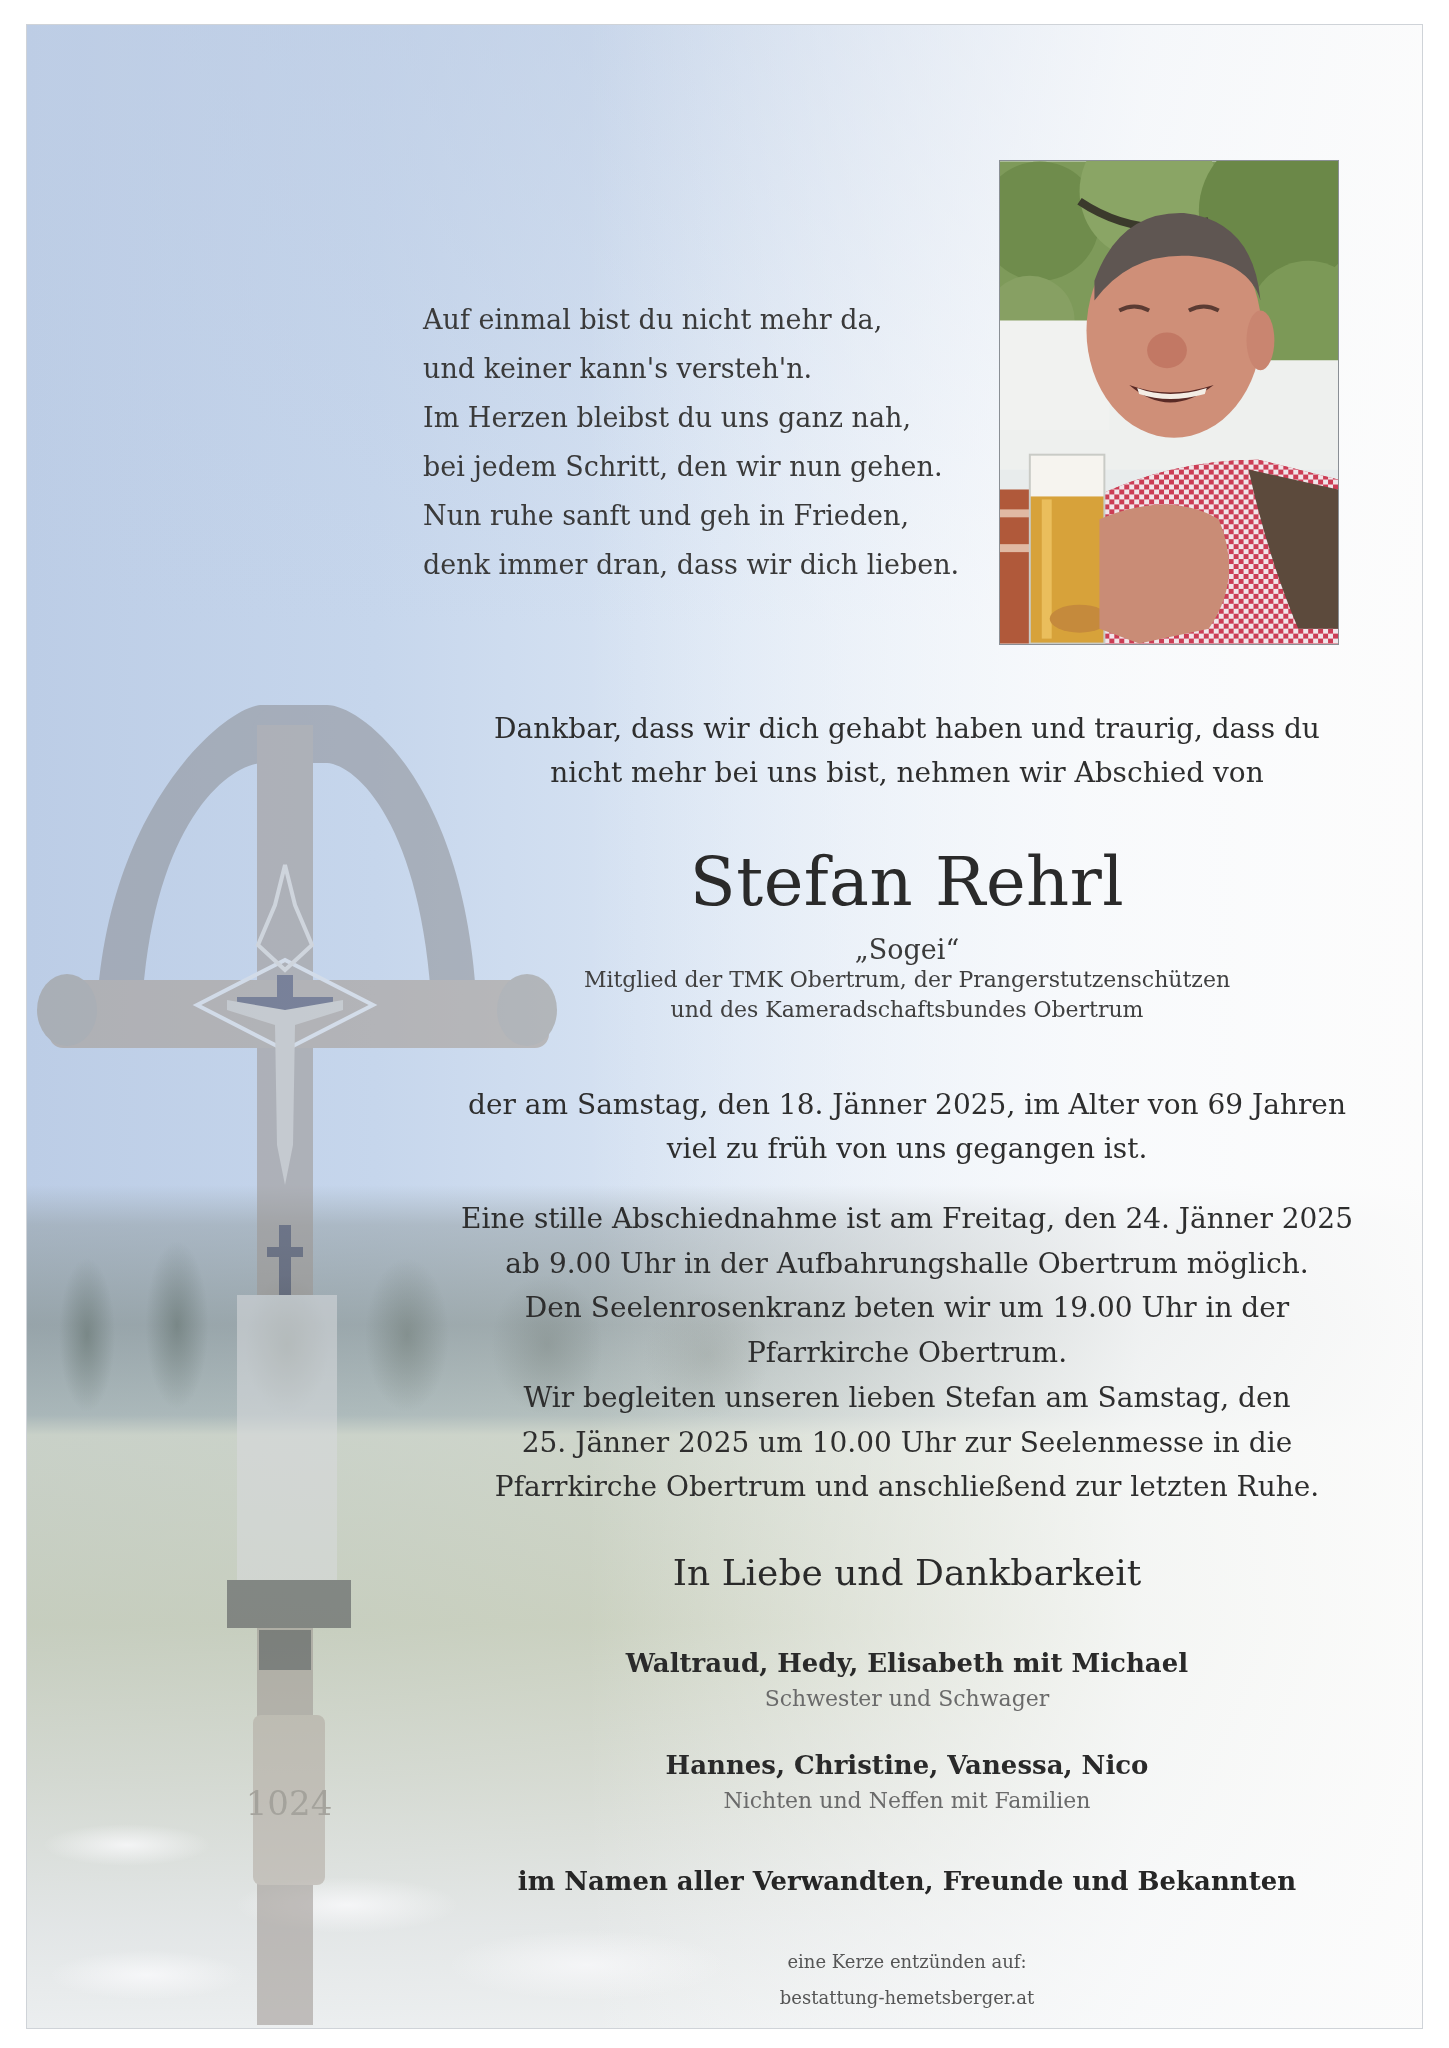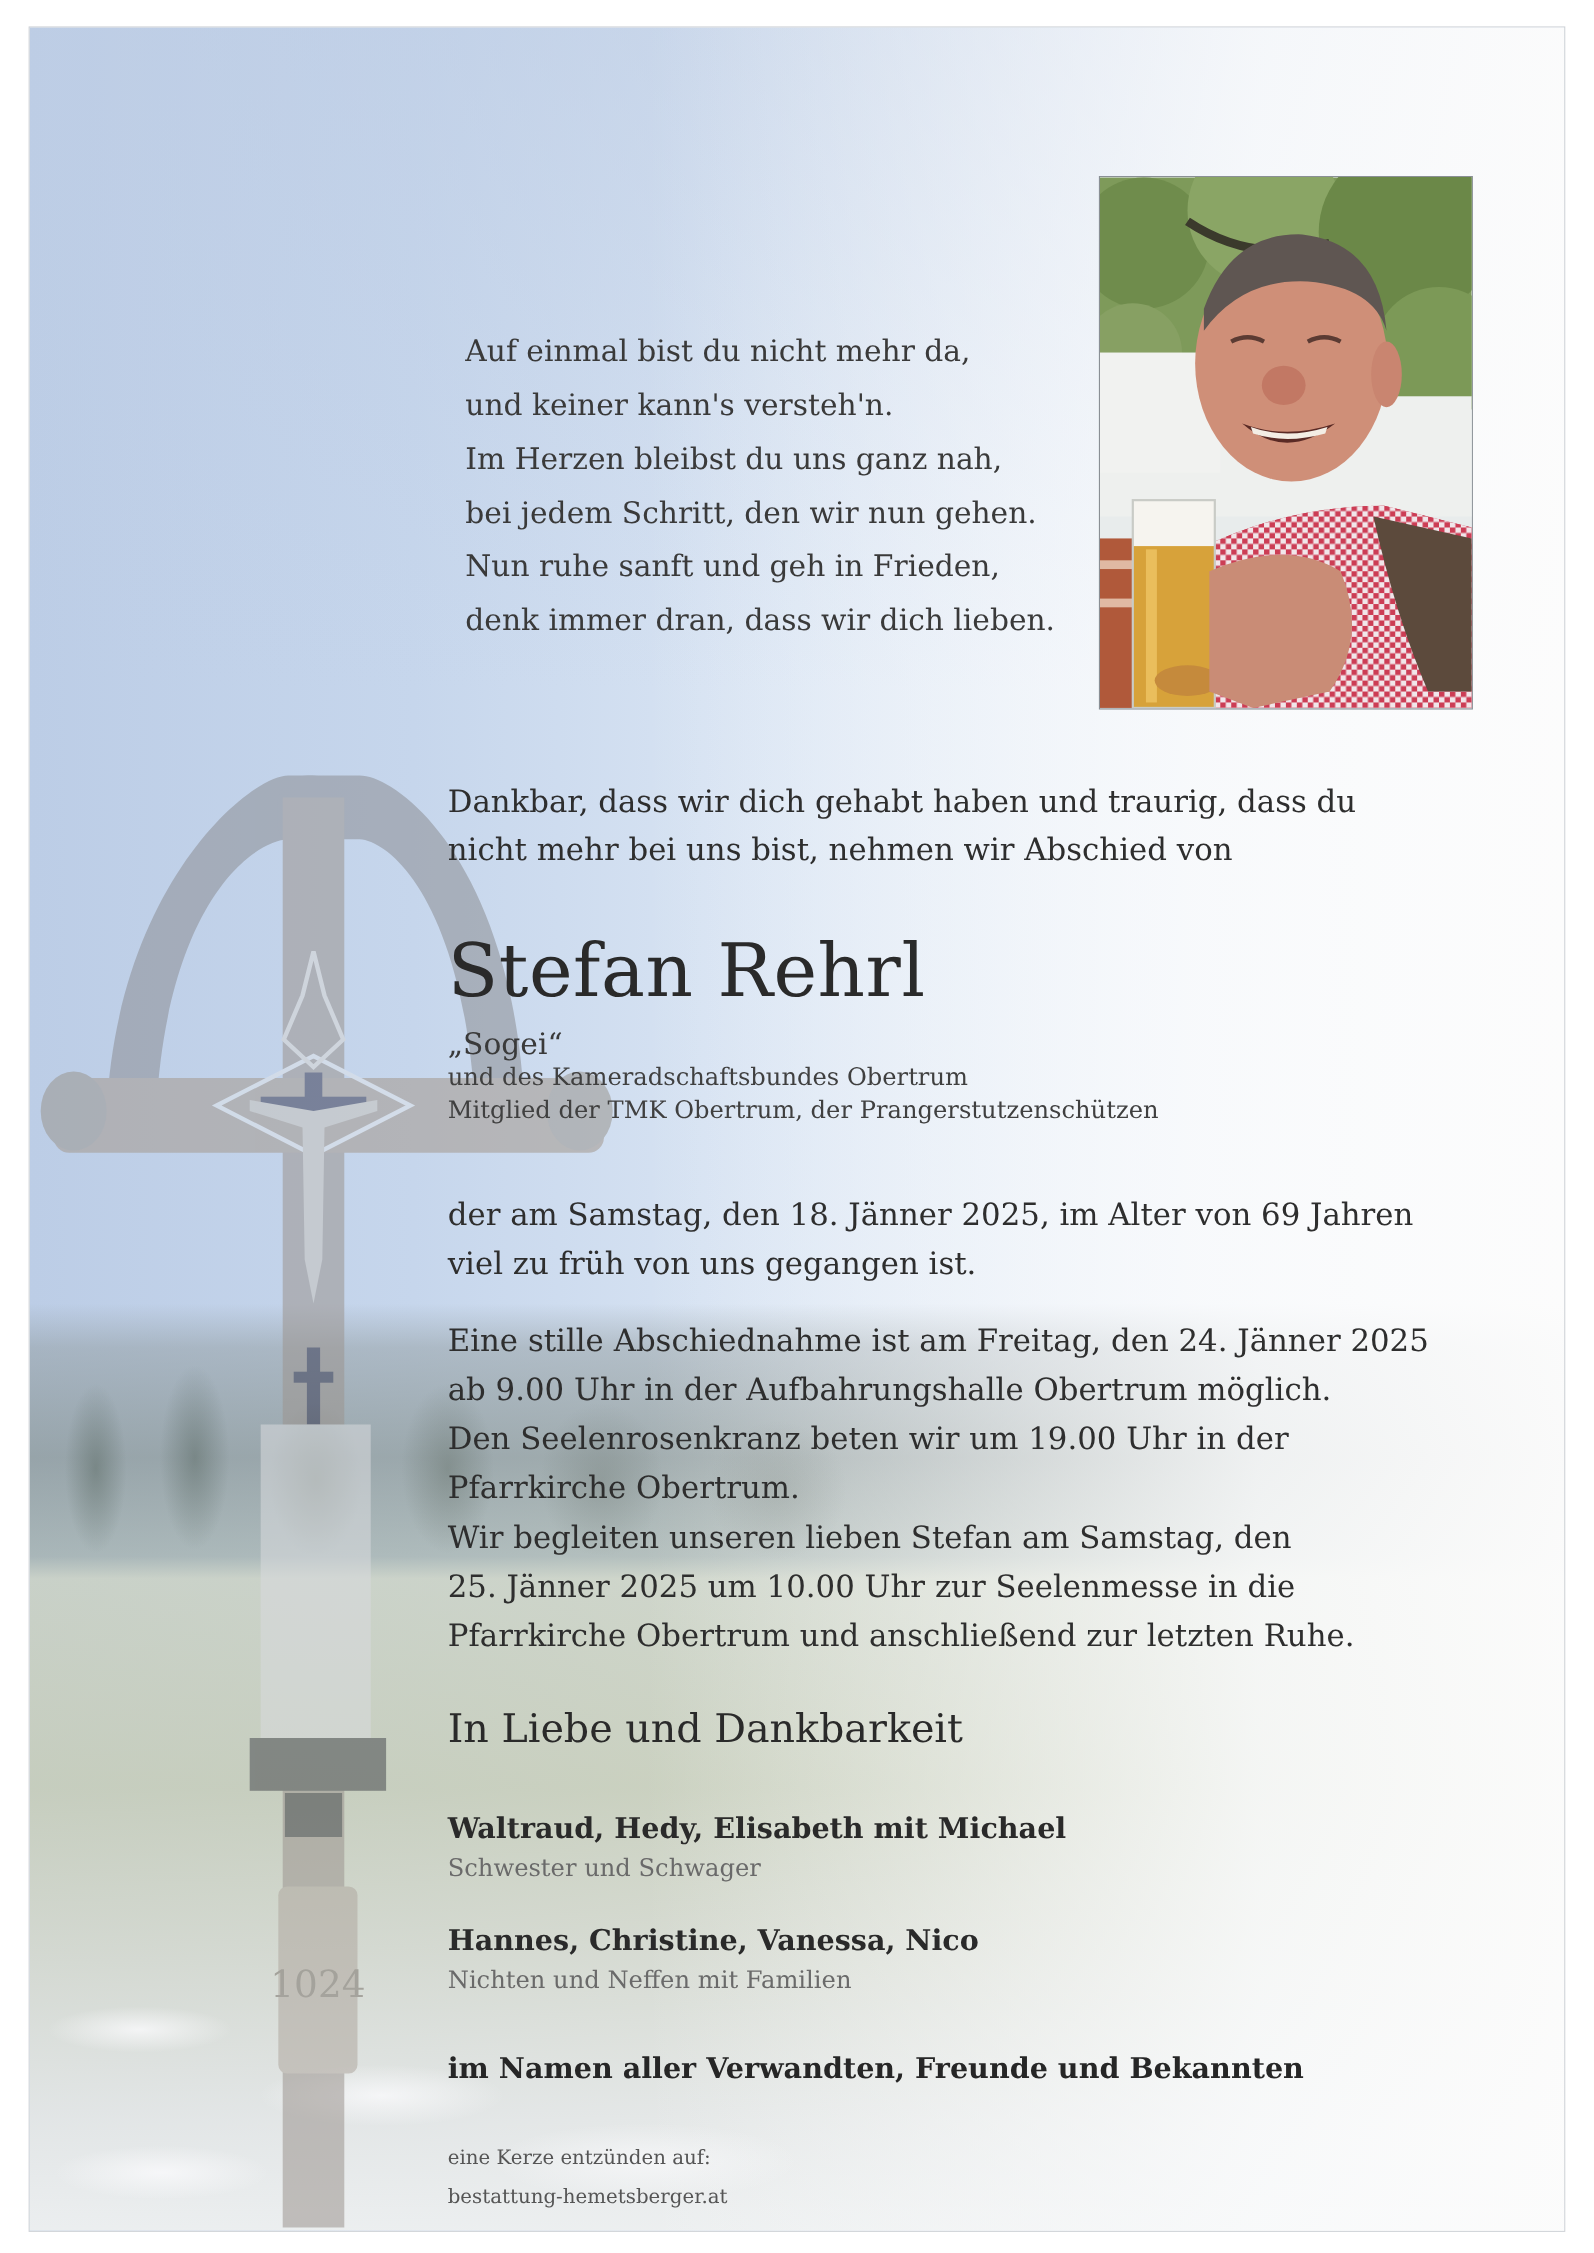--- a/index.html
+++ b/index.html
@@ -58,21 +58,21 @@
     background: #e9eef0;
   }
   .photo-frame svg { display: block; width: 100%; height: 100%; }
 
   .poem {
     position: absolute; left: 396px; top: 270px; margin: 0;
     font-size: 27px; line-height: 49px; color: #3a3a3a;
   }
   .poem div { white-space: nowrap; }
 
-  .center-block { position: absolute; left: 380px; width: 1000px; color: #2e2e2e; }
+  .center-block { position: absolute; left: 380px; width: 1000px; text-align: center; color: #2e2e2e; }
   .intro { top: 682px; font-size: 28px; line-height: 44px; }
   .name { top: 802px; font-size: 67px; line-height: 110px; color: #2a2a2a; letter-spacing: 0.5px; }
   .nickname { top: 908px; font-size: 27px; line-height: 34px; color: #3a3a3a; }
   .membership { top: 940px; font-size: 22px; line-height: 30px; color: #404040; }
   .death { top: 1058px; font-size: 28px; line-height: 44px; }
   .ceremony { top: 1172px; font-size: 28px; line-height: 44.7px; }
   .closing { top: 1518px; font-size: 36px; line-height: 60px; color: #2a2a2a; }
   .family { font-size: 26px; line-height: 36px; }
   .family .names { font-weight: bold; color: #2a2a2a; }
   .family .relation { font-size: 22px; color: #6a6a6a; }
@@ -185,22 +185,22 @@
   </div>
 
   <div class="center-block intro">
     <div>Dankbar, dass wir dich gehabt haben und traurig, dass du</div>
     <div>nicht mehr bei uns bist, nehmen wir Abschied von</div>
   </div>
 
   <div class="center-block name">Stefan Rehrl</div>
   <div class="center-block nickname">„Sogei“</div>
   <div class="center-block membership">
+    <div>Mitglied der TMK Obertrum, der Prangerstutzenschützen</div>
     <div>und des Kameradschaftsbundes Obertrum</div>
-    <div>Mitglied der TMK Obertrum, der Prangerstutzenschützen</div>
   </div>
 
   <div class="center-block death">
     <div>der am Samstag, den 18. Jänner 2025, im Alter von 69 Jahren</div>
     <div>viel zu früh von uns gegangen ist.</div>
   </div>
 
   <div class="center-block ceremony">
     <div>Eine stille Abschiednahme ist am Freitag, den 24. Jänner 2025</div>
     <div>ab 9.00 Uhr in der Aufbahrungshalle Obertrum möglich.</div>

